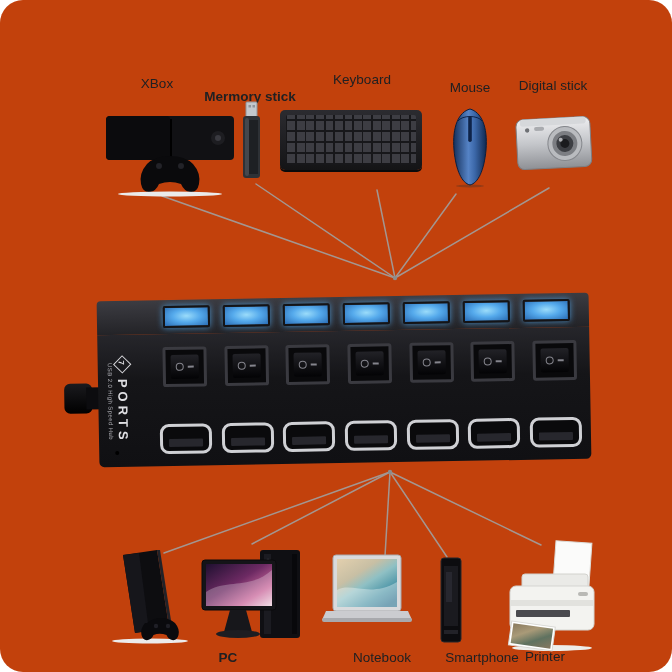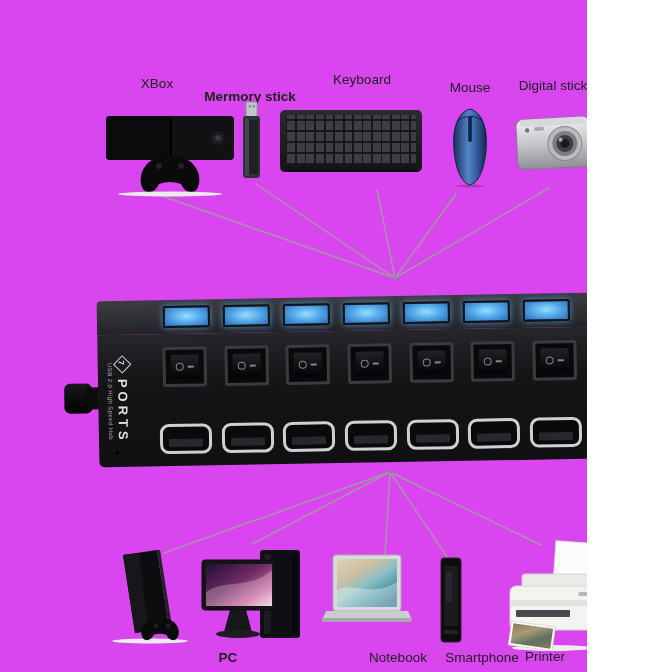--- a/index.html
+++ b/index.html
@@ -1,17 +1,17 @@
 <!DOCTYPE html>
 <html><head>
 <meta charset="utf-8">
 <style>
   html,body{margin:0;padding:0;}
   body{font-family:"Liberation Sans",sans-serif;background:#fff;}
-  .canvas{position:relative;width:587px;height:672px;background:#d946ef;overflow:hidden;}
+  .canvas{position:relative;width:672px;height:672px;background:#c2410c;overflow:hidden;border-radius:23px;}
   .lines{position:absolute;left:0;top:0;z-index:1;}
   .dev{position:absolute;z-index:2;}
   .dev-label{position:absolute;z-index:2;transform:translateX(-50%);font-size:13.5px;color:#202022;white-space:nowrap;}
 
   
   .hub{position:absolute;left:98px;top:297px;width:492px;height:166px;z-index:3;transform:rotate(-1deg);}
   .hub-top{position:relative;height:34px;background:linear-gradient(180deg,#3c3c42,#232327);border-radius:4px 4px 0 0;display:flex;align-items:center;padding-left:66px;box-sizing:border-box;}
   .led{width:47px;height:22px;margin-right:13px;border-radius:2px;border:2px solid #141417;box-sizing:border-box;background:radial-gradient(ellipse at 50% 45%, #9bdcfa 0%, #55aaec 45%, #2a6cb4 100%);box-shadow:0 0 6px rgba(80,170,240,.8);}
   .hub-face{position:relative;height:132px;background:linear-gradient(180deg,#26262b,#151518 35%,#101013);border-radius:0 0 5px 5px;}
   .hub-cols{position:absolute;left:56px;right:4px;top:0;bottom:0;display:flex;}
@@ -315,17 +315,17 @@
       <rect x="76" y="52" width="10" height="4" rx="2" fill="#b9b9b5"></rect>
       <g transform="rotate(8 30 95)">
         <rect x="8" y="84" width="44" height="24" fill="#ffffff" stroke="#d8d8d4"></rect>
         <rect x="10" y="86" width="40" height="20" fill="url(#phg)"></rect>
       </g>
     </svg>
   </div>
 
   <div class="dev-label" style="left:142px;top:688px;">PS4</div>
   <div class="dev-label" style="left:228px;top:650px;font-weight:bold;">PC</div>
-  <div class="dev-label" style="left:382px;top:650px;margin-left:16px;">Notebook</div>
+  <div class="dev-label" style="left:382px;top:650px;">Notebook</div>
   <div class="dev-label" style="left:458px;top:650px;margin-left:24px;">Smartphone</div>
   <div class="dev-label" style="left:545px;top:649px;">Printer</div>
 
 </div>
 
 </body></html>

